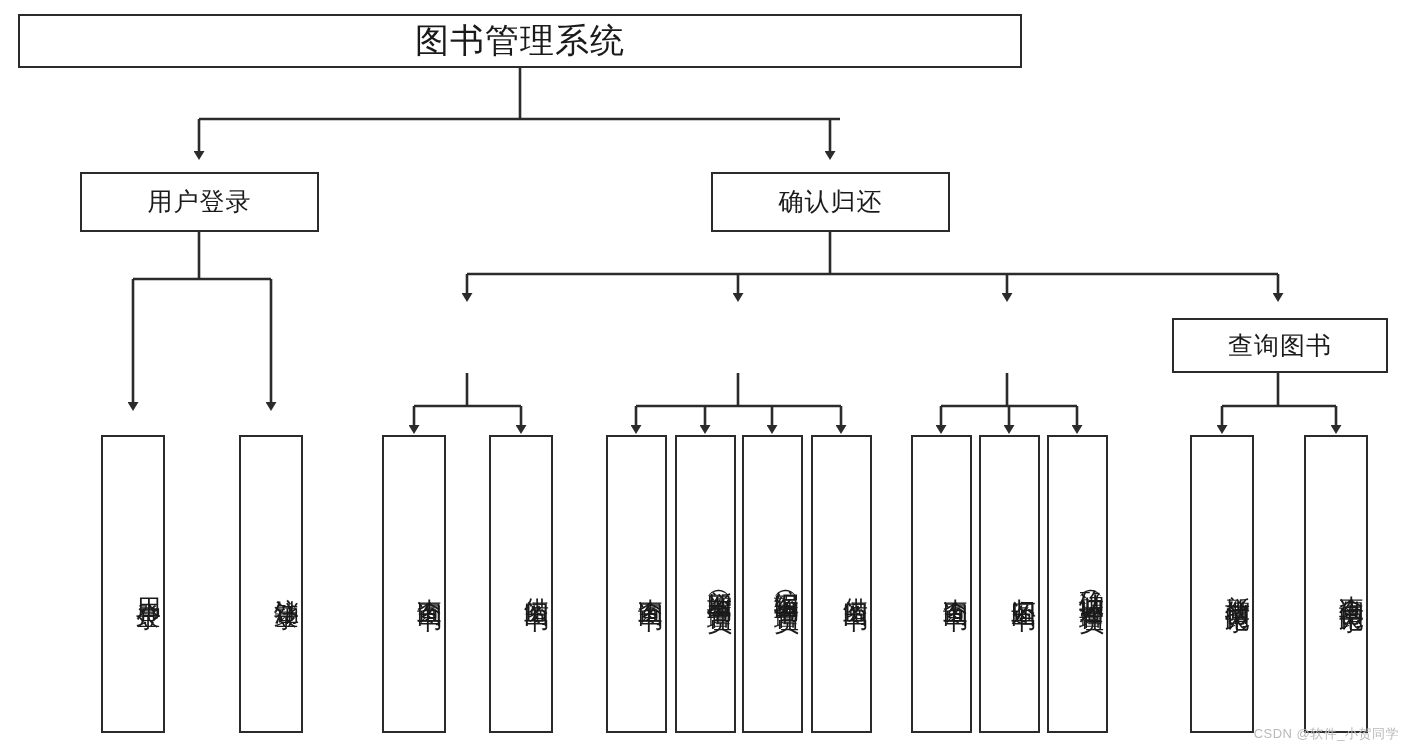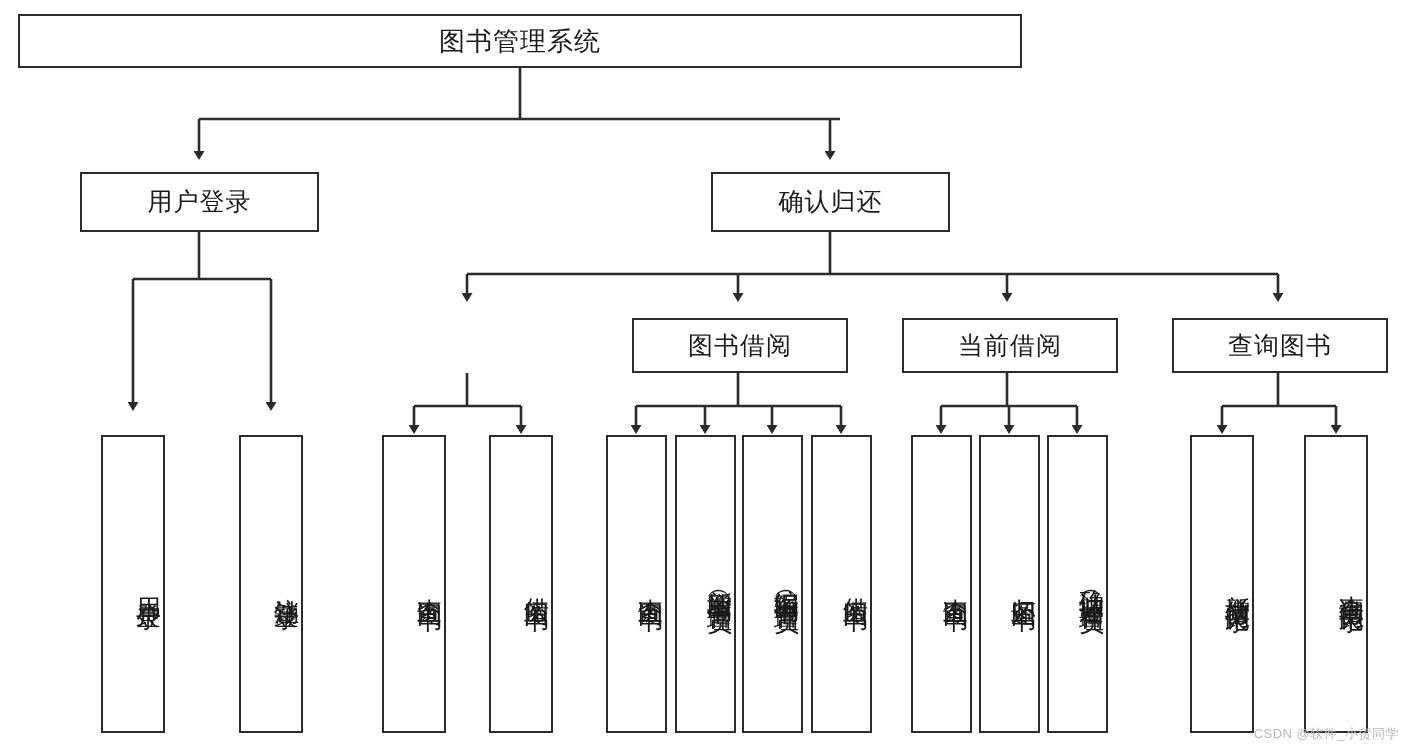--- a/index.html
+++ b/index.html
@@ -36,21 +36,21 @@
     justify-content: center;
     color: #1a1a1a;
   }
   .node.horiz {
     font-size: 25px;
     letter-spacing: 1px;
     line-height: 1.1;
     text-align: center;
   }
   .node.root {
-    font-size: 26px;
+    font-size: 34px;
   }
   .node.leaf {
     writing-mode: vertical-rl;
     text-orientation: upright;
     font-size: 25px;
     line-height: 1.18;
     letter-spacing: 3px;
     padding-top: 8px;
     padding-bottom: 8px;
     align-items: flex-start;
@@ -136,27 +136,21 @@
 
   <div class="node horiz" style="left:80px; top:172px; width:239px; height:60px;">
     <span class="label">用户登录</span>
   </div>
 
   <div class="node horiz" style="left:711px; top:172px; width:239px; height:60px;">
     <span class="label">确认归还</span>
   </div>
 
 
-  <div class="node horiz" style="left:632px; top:318px; width:216px; height:55px;">
-    <span class="label">图书借阅</span>
-  </div>
-
-  <div class="node horiz" style="left:902px; top:318px; width:216px; height:55px;">
-    <span class="label">当前借阅</span>
-  </div>
+
 
   <div class="node horiz" style="left:1172px; top:318px; width:216px; height:55px;">
     <span class="label">查询图书</span>
   </div>
 
   <div class="node leaf" style="left:101px; top:435px; width:64px; height:298px;">
     <span class="label">用户登录</span>
   </div>
 
   <div class="node leaf" style="left:239px; top:435px; width:64px; height:298px;">

